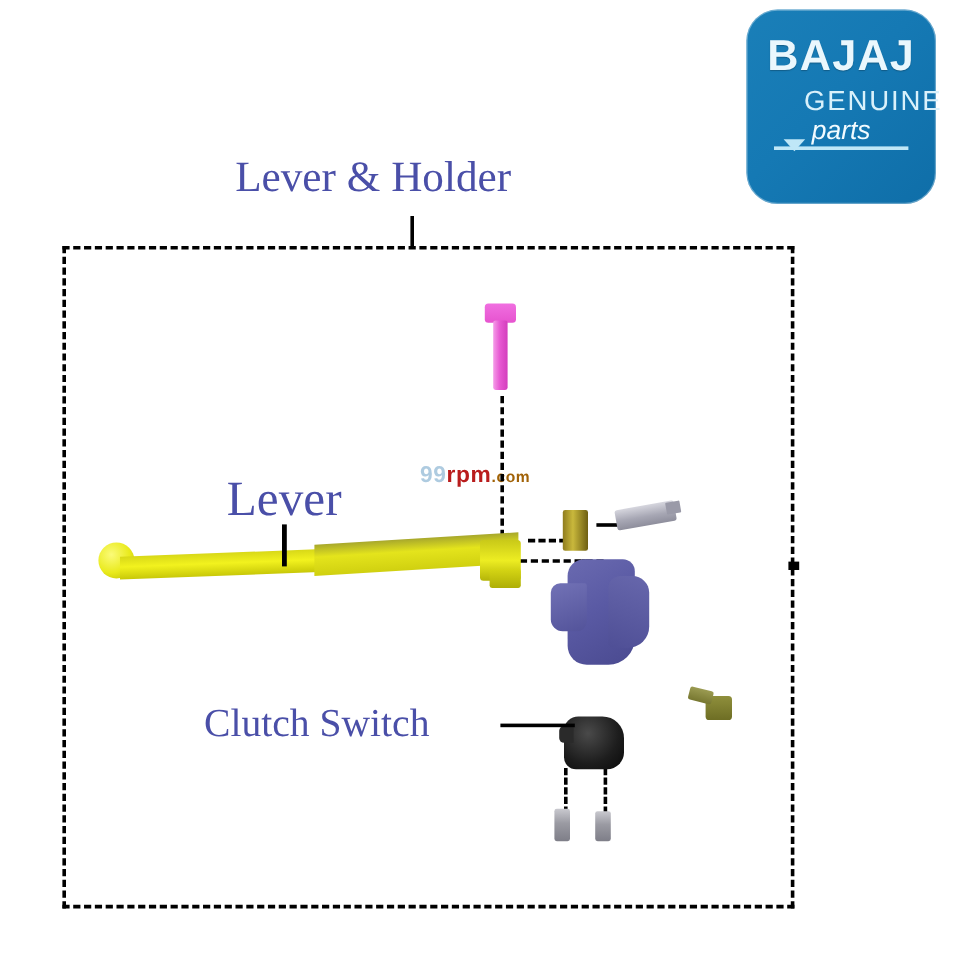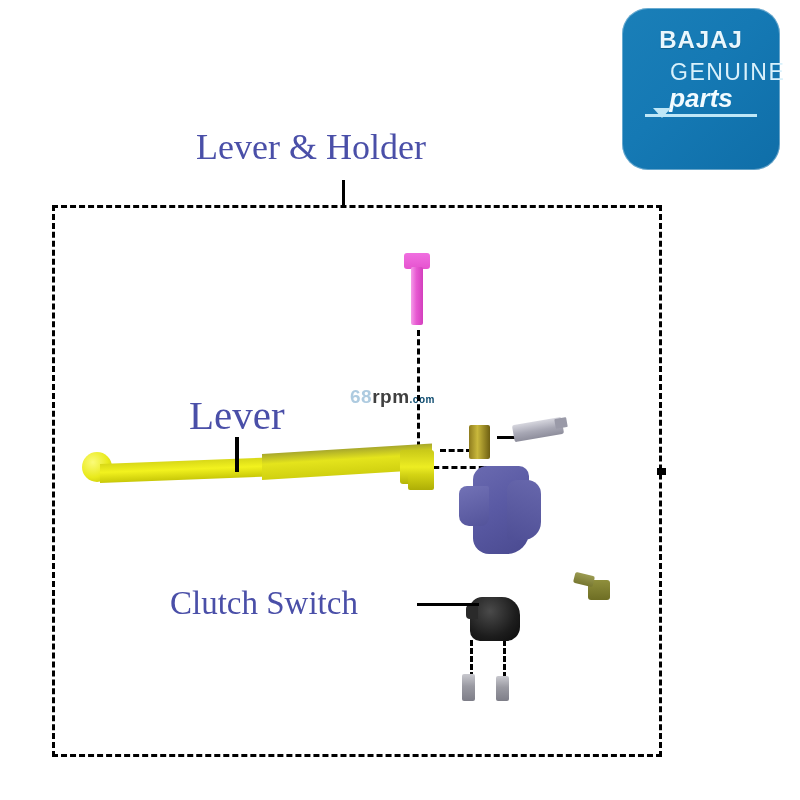--- a/index.html
+++ b/index.html
@@ -28,40 +28,40 @@
   }
   #brand-logo .logo-inner {
     position: absolute;
     left: 0; right: 0; top: 20px;
     text-align: center;
     color: #e8f6fb;
   }
   .logo-bajaj {
     font-family: "Liberation Sans", sans-serif;
     font-weight: bold;
-    font-size: 24px;
+    font-size: 36px;
     letter-spacing: 1px;
     color: #eaf7fd;
     line-height: 1;
     text-shadow: 0 1px 1px rgba(0,0,0,0.25);
   }
   .logo-genuine {
     font-family: "Liberation Sans", sans-serif;
     font-size: 23px;
     letter-spacing: 1.5px;
     color: #d9f1fb;
     line-height: 1.25;
     margin-top: 6px;
     margin-left: 48px;
   }
   .logo-parts {
     font-family: "Liberation Sans", sans-serif;
-    font-weight: bold;
+    font-weight: normal;
     font-style: italic;
-    font-size: 26px;
+    font-size: 22px;
     color: #f2fbff;
     line-height: 1.05;
     margin-top: -2px;
   }
   .logo-underline {
     width: 112px;
     height: 3px;
     background: #bfe7f7;
     margin: 2px auto 0 auto;
     position: relative;
@@ -134,22 +134,22 @@
   #watermark {
     position: absolute;
     left: 350px;
     top: 386px;
     font-family: "Liberation Sans", sans-serif;
     font-weight: bold;
     font-size: 19px;
     letter-spacing: 0.5px;
   }
   #watermark .wm-99 { color: #aecbe0; }
-  #watermark .wm-rpm { color: #404040; }
-  #watermark .wm-com { color: #0c4a6e; font-size: 10px; }
+  #watermark .wm-rpm { color: #b91c1c; }
+  #watermark .wm-com { color: #a16207; font-size: 13px; }
 
   
   .assy-line {
     position: absolute;
     border: 0;
   }
   .assy-v { border-left: 3px dashed #000; }
   .assy-h { border-top: 3px dashed #000; }
 
   
@@ -286,21 +286,21 @@
     <div class="logo-underline"></div>
   </div>
 </div>
 
 <div class="callout-label" id="title-lever-holder">Lever &amp; Holder</div>
 <div class="leader" id="leader-title"></div>
 
 <div id="parts-frame"></div>
 <div id="frame-tick"></div>
 
-<div id="watermark"><span class="wm-99">68</span><span class="wm-rpm">rpm</span><span class="wm-com">.com</span></div>
+<div id="watermark"><span class="wm-99">99</span><span class="wm-rpm">rpm</span><span class="wm-com">.com</span></div>
 
 <div class="assy-line assy-v" id="assy-bolt-vert"></div>
 <div class="assy-line assy-h" id="assy-main-horiz"></div>
 <div class="assy-line assy-v" id="assy-holder-vert"></div>
 <div class="assy-line assy-h" id="assy-adj-horiz"></div>
 <div class="assy-line assy-v" id="assy-sw-left"></div>
 <div class="assy-line assy-v" id="assy-sw-right"></div>
 <div class="assy-line" id="assy-rod-short"></div>
 
 <div class="part" id="part-pivot-bolt">

